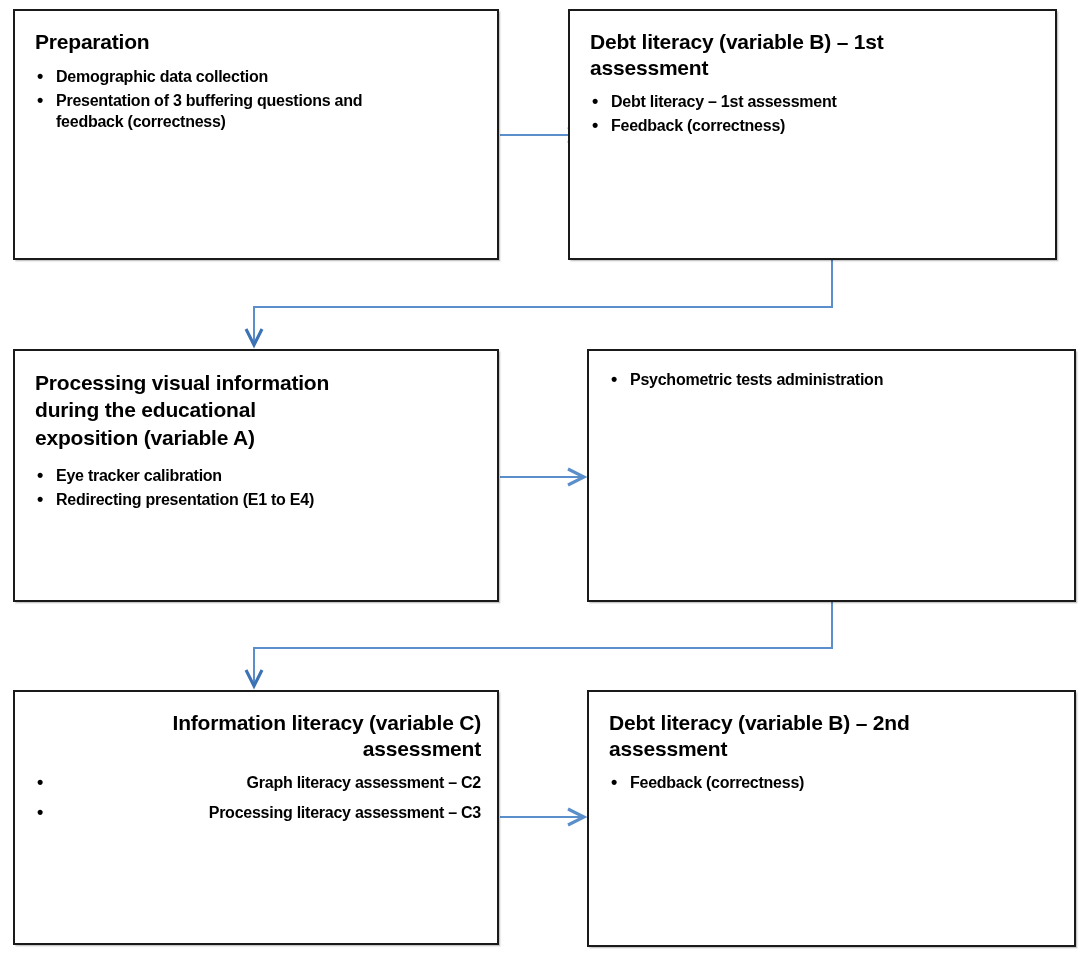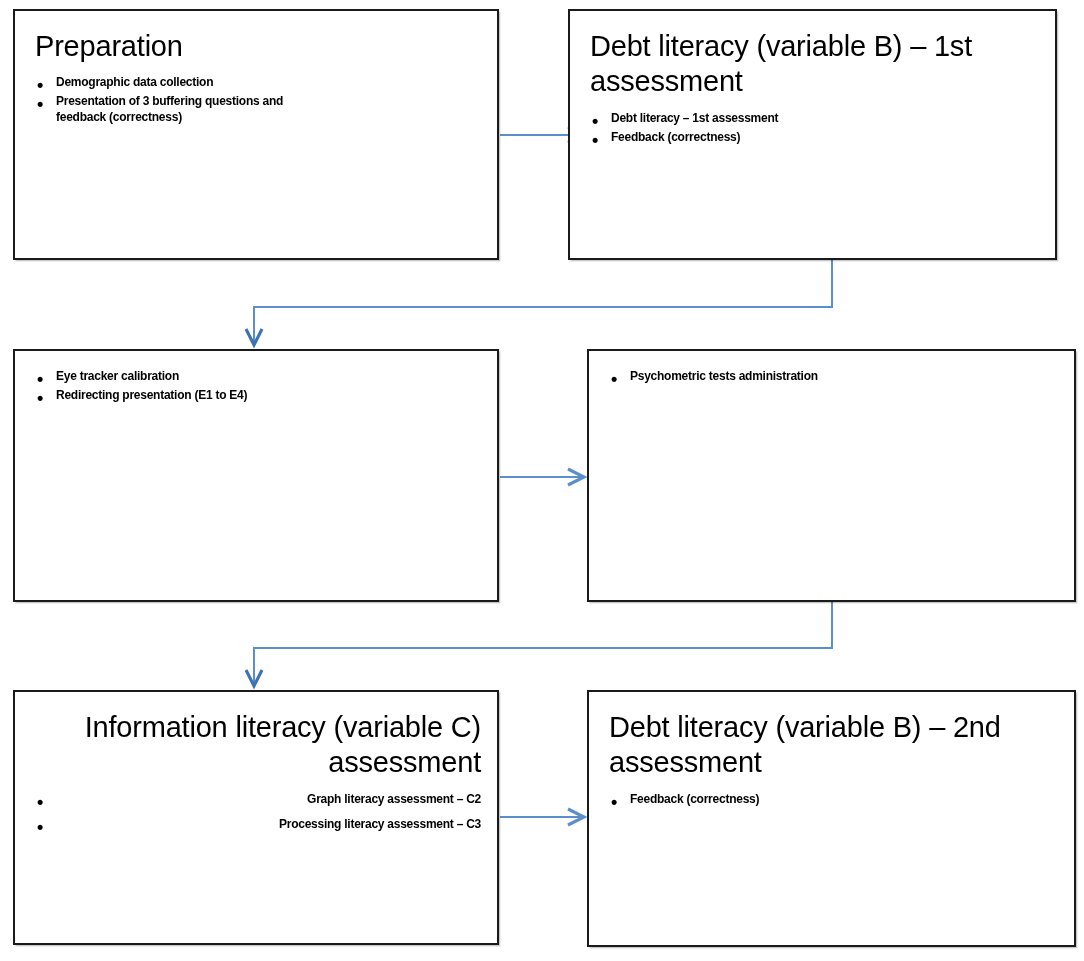--- a/index.html
+++ b/index.html
@@ -31,36 +31,36 @@
   
   .flow-box {
     position: absolute;
     box-sizing: border-box;
     background: #ffffff;
     border: 2px solid #1a1a1a;
     box-shadow: 1.5px 1.5px 1.5px rgba(0,0,0,0.22);
     padding: 18px 16px 10px 20px;
   }
   .box-title {
-    font-size: 29px;
+    font-size: 21px;
     line-height: 1.22;
-    font-weight: 400;
+    font-weight: 700;
     color: #000000;
     letter-spacing: -0.2px;
     margin: 0 0 11px 0;
     white-space: pre-line;
   }
   .bullet-list {
     list-style: none;
     margin: 0;
     padding: 0;
   }
   .bullet-item {
     position: relative;
-    font-size: 12px;
+    font-size: 16px;
     line-height: 1.33;
     font-weight: 600;
     color: #000000;
     letter-spacing: -0.25px;
     padding-left: 21px;
     margin-bottom: 3px;
     white-space: pre-line;
   }
   .bullet-item::before {
     content: "\2022";
@@ -132,20 +132,23 @@
   <div class="flow-box" id="box-debt-literacy-1">
     <div class="box-title">Debt literacy (variable B) – 1st
 assessment</div>
     <ul class="bullet-list">
       <li class="bullet-item">Debt literacy – 1st assessment</li>
       <li class="bullet-item">Feedback (correctness)</li>
     </ul>
   </div>
 
   <div class="flow-box" id="box-processing-visual">
+    <div class="box-title">Processing visual information
+during the educational
+exposition (variable A)</div>
     <ul class="bullet-list">
       <li class="bullet-item">Eye tracker calibration</li>
       <li class="bullet-item">Redirecting presentation (E1 to E4)</li>
     </ul>
   </div>
 
   <div class="flow-box" id="box-redirecting">
     <ul class="bullet-list">
       <li class="bullet-item">Psychometric tests administration</li>
     </ul>

